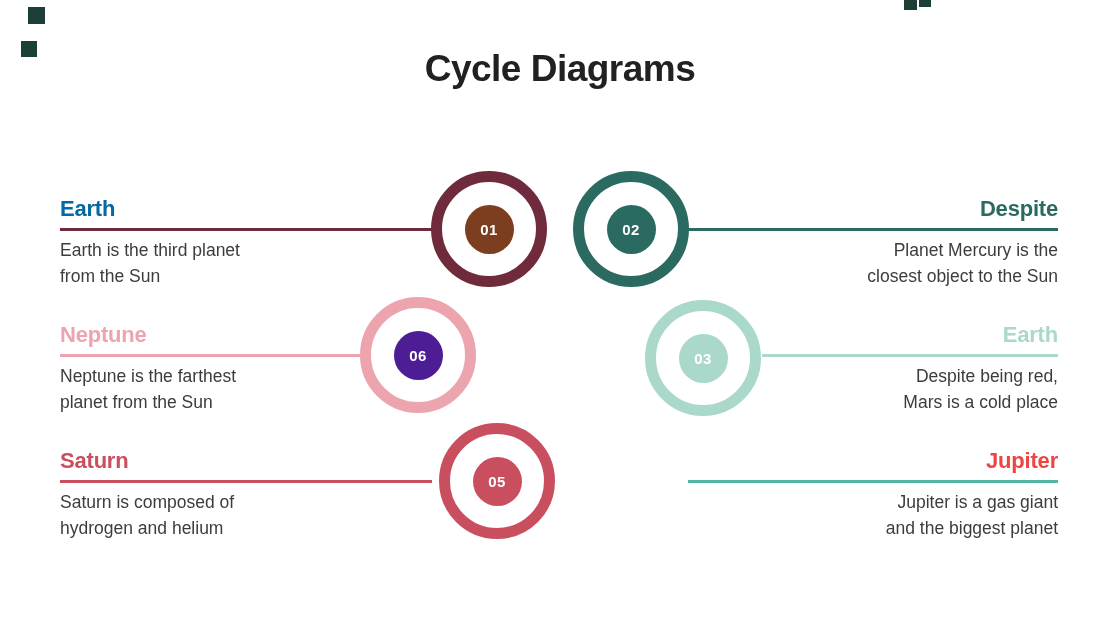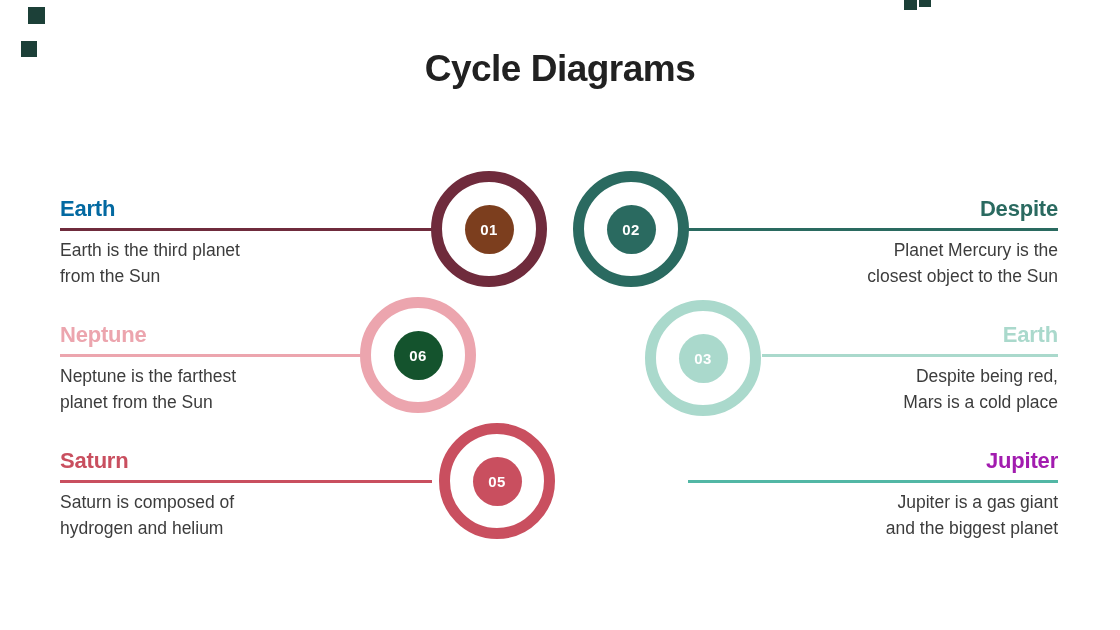--- a/index.html
+++ b/index.html
@@ -101,21 +101,21 @@
   <div class="node" id="node-mercury" style="border-color: rgb(42, 106, 96);">
     <div class="node-inner" style="background: rgb(42, 106, 96);">02</div>
   </div>
   <div class="node" id="node-mars" style="border-color: rgb(170, 217, 204);">
     <div class="node-inner" style="background: rgb(170, 217, 204);">03</div>
   </div>
   <div class="node" id="node-saturn" style="border-color: rgb(201, 79, 95);">
     <div class="node-inner" style="background: rgb(201, 79, 95);">05</div>
   </div>
   <div class="node" id="node-neptune" style="border-color: rgb(236, 165, 174);">
-    <div class="node-inner" style="background: #14532d;">06</div>
+    <div class="node-inner" style="background: #4c1d95;">06</div>
   </div>
 
   <div class="planet-name left-col" id="name-earth" style="color: #0369a1;">Earth</div>
   <div class="planet-desc left-col" id="desc-earth">Earth is the third planet
 from the Sun</div>
 
   <div class="planet-name left-col" id="name-neptune" style="color: rgb(236, 165, 174);">Neptune</div>
   <div class="planet-desc left-col" id="desc-neptune">Neptune is the farthest
 planet from the Sun</div>
 
@@ -124,17 +124,17 @@
 hydrogen and helium</div>
 
   <div class="planet-name right-col" id="name-mercury" style="color: rgb(42, 106, 96);">Despite</div>
   <div class="planet-desc right-col" id="desc-mercury">Planet Mercury is the
 closest object to the Sun</div>
 
   <div class="planet-name right-col" id="name-mars" style="color: rgb(170, 217, 204);">Earth</div>
   <div class="planet-desc right-col" id="desc-mars">Despite being red,
 Mars is a cold place</div>
 
-  <div class="planet-name right-col" id="name-jupiter" style="color: #a21caf;">Jupiter</div>
+  <div class="planet-name right-col" id="name-jupiter" style="color: #ef4444;">Jupiter</div>
   <div class="planet-desc right-col" id="desc-jupiter">Jupiter is a gas giant
 and the biggest planet</div>
 
 </div>
 
 </body></html>

